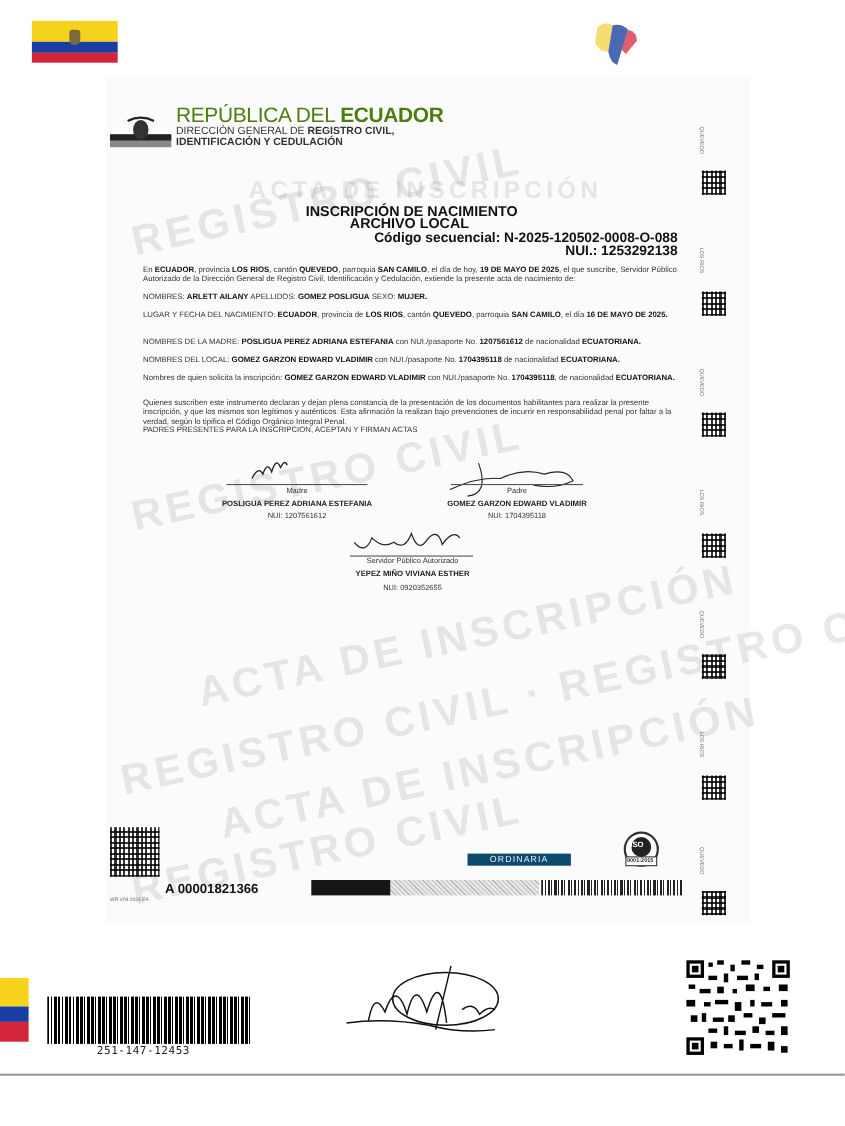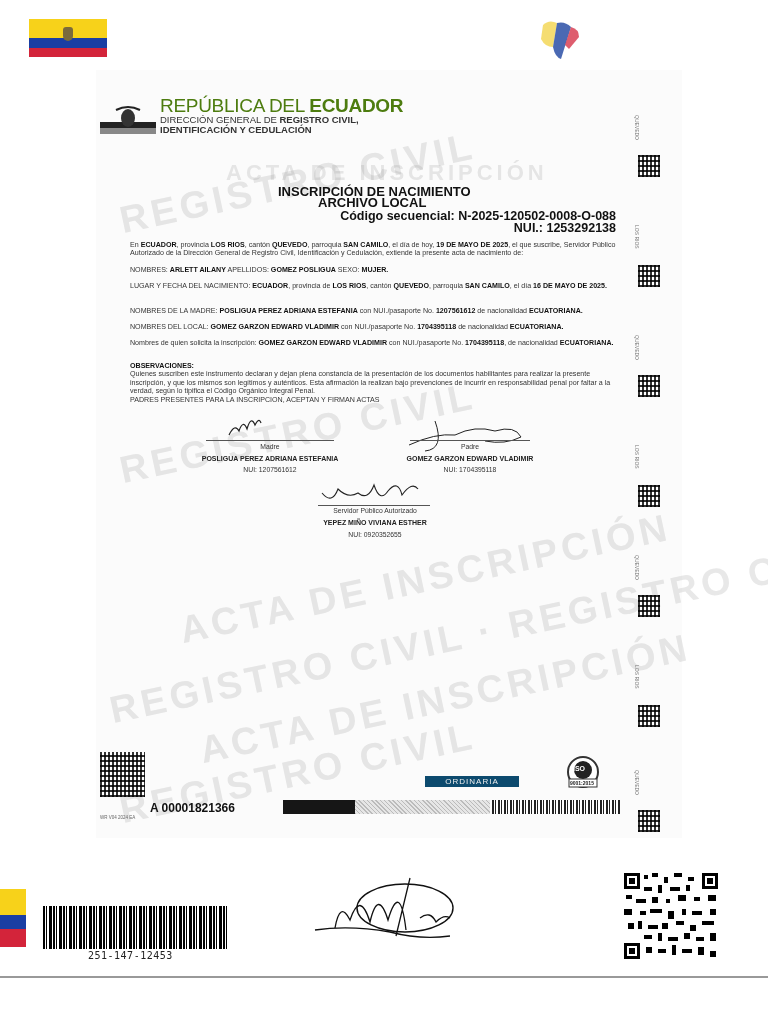--- a/index.html
+++ b/index.html
@@ -106,21 +106,20 @@
 <div class="abs body-text" style="top:307px;">
   <span>NOMBRES DE LA MADRE: </span><b>POSLIGUA PEREZ ADRIANA ESTEFANIA</b><span> con NUI./pasaporte No. </span><b>1207561612</b><span> de nacionalidad </span><b>ECUATORIANA.</b>
 </div>
 <div class="abs body-text" style="top:323px;">
   <span>NOMBRES DEL LOCAL: </span><b>GOMEZ GARZON EDWARD VLADIMIR</b><span> con NUI./pasaporte No. </span><b>1704395118</b><span> de nacionalidad </span><b>ECUATORIANA.</b>
 </div>
 <div class="abs body-text" style="top:339px;">
   <span>Nombres de quien solicita la inscripción: </span><b>GOMEZ GARZON EDWARD VLADIMIR</b><span> con NUI./pasaporte No. </span><b>1704395118</b><span>, de nacionalidad </span><b>ECUATORIANA.</b>
 </div>
 <div class="abs body-text" style="top:362px;">
-  <div><b>OBSERVACIONES:</b></div>
   <div>Quienes suscriben este instrumento declaran y dejan plena constancia de la presentación de los documentos habilitantes para realizar la presente inscripción, y que los mismos son legítimos y auténticos. Esta afirmación la realizan bajo prevenciones de incurrir en responsabilidad penal por faltar a la verdad, según lo tipifica el Código Orgánico Integral Penal.</div>
   <div>PADRES PRESENTES PARA LA INSCRIPCION, ACEPTAN Y FIRMAN ACTAS</div>
 </div>
 
 <svg class="abs" style="left:225px;top:413px;width:40px;height:26px;" viewBox="0 0 40 26">
   <path d="M4 22 Q10 10 14 18 Q18 6 22 16 Q26 2 30 12 Q34 4 36 10" stroke="#222" fill="none" stroke-width="1.2"></path>
 </svg>
 <div class="abs" style="left:206px;top:440px;width:128px;height:1px;background:#555;"></div>
 <div class="abs small" style="left:206px;top:443px;width:128px;">Madre</div>
 <div class="abs bold-c" style="left:186px;top:455px;width:168px;">POSLIGUA PEREZ ADRIANA ESTEFANIA</div>

